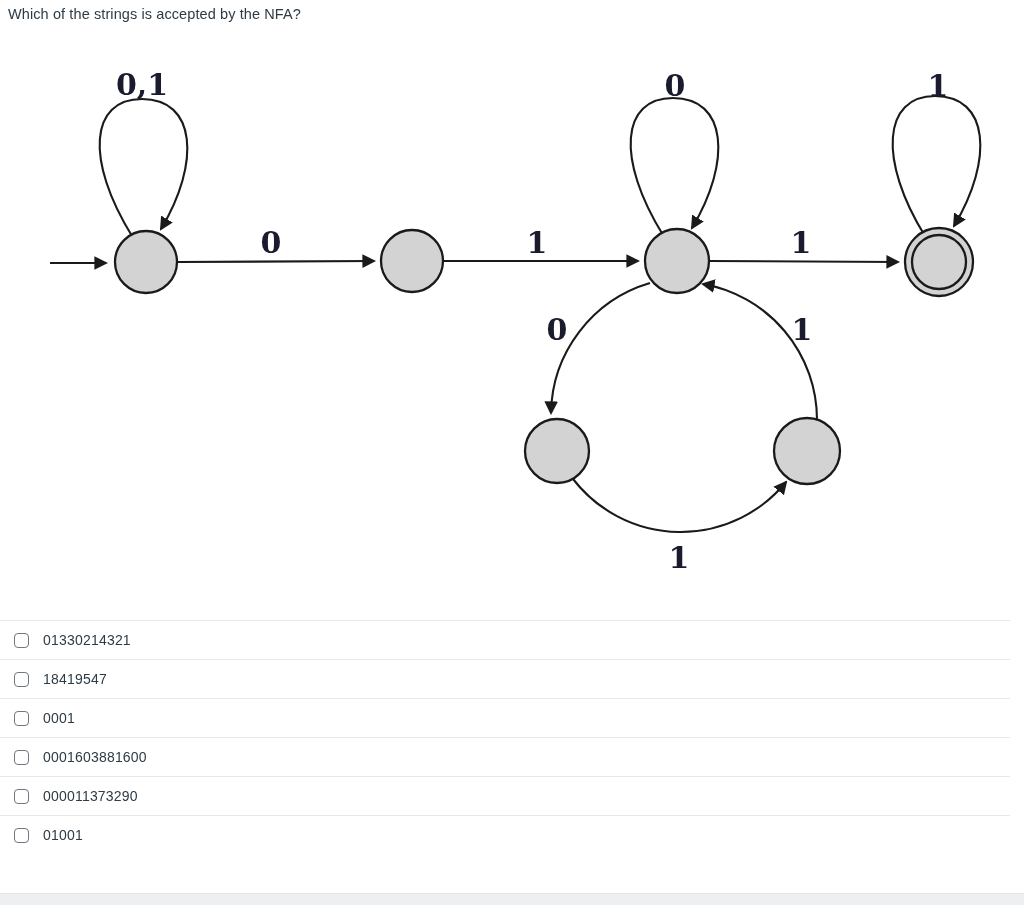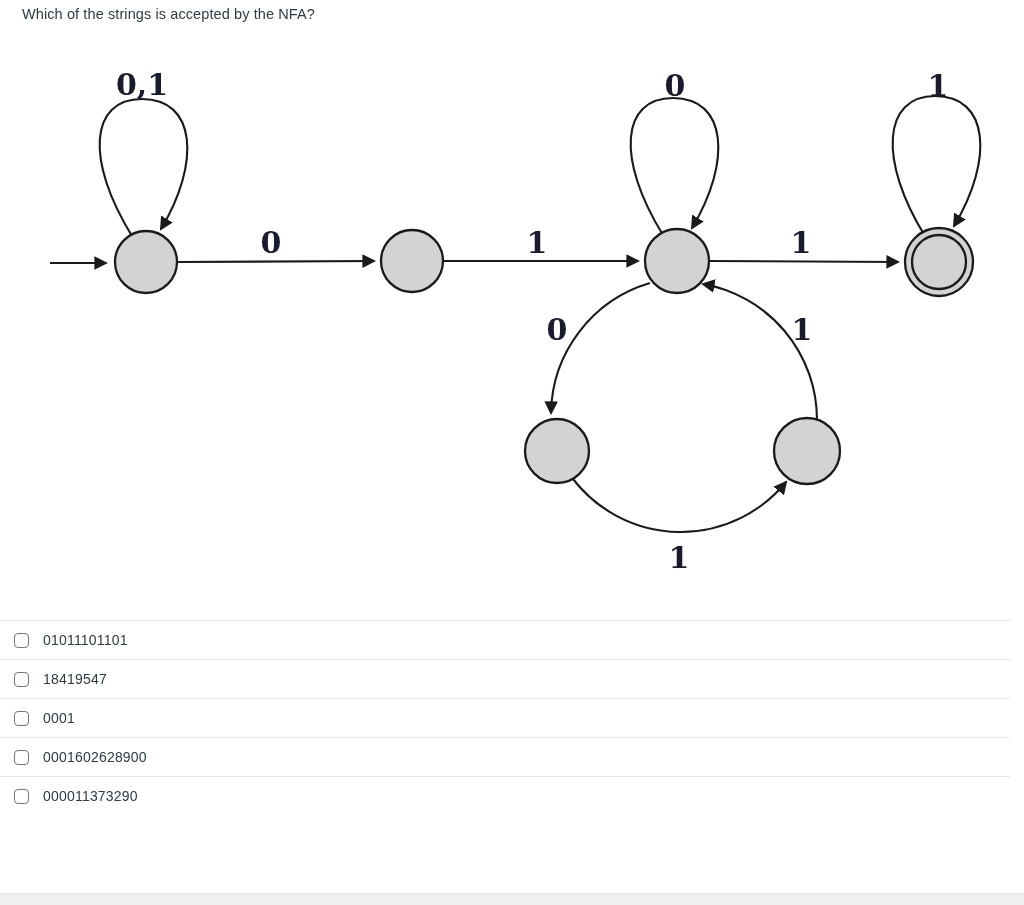--- a/index.html
+++ b/index.html
@@ -6,21 +6,20 @@
   html, body { width: 1024px; height: 905px; background: #ffffff; overflow: hidden; }
   body { font-family: "Liberation Sans", sans-serif; position: relative; }
 
   .question-title {
     position: absolute;
     left: 8px; top: 6px;
     font-size: 14.5px;
     color: #2D3B45;
     font-weight: 400;
     letter-spacing: 0.1px;
-    margin-left: 14px;
   }
 
   svg.nfa { position: absolute; left: 0; top: 0; }
 
   .edge { stroke: #1a1a1a; stroke-width: 2.1; fill: none; }
   .state { fill: #d3d3d3; stroke: #1a1a1a; stroke-width: 2.3; }
   .lbl {
     font-family: "DejaVu Serif", "Liberation Serif", serif;
     font-size: 30px;
     font-weight: 600;
@@ -107,35 +106,39 @@
     <text class="lbl" x="801" y="253">1</text>
     <text class="lbl" x="938" y="96">1</text>
     <text class="lbl" x="557" y="340">0</text>
     <text class="lbl" x="802" y="340">1</text>
     <text class="lbl" x="679" y="568">1</text>
   </svg>
 
   <div class="options">
     <div class="option-row">
       <span class="checkbox"></span>
-      <span class="option-label">01011101101</span>
+      <span class="option-label">01330214321</span>
     </div>
     <div class="option-row">
       <span class="checkbox"></span>
       <span class="option-label">18419547</span>
     </div>
     <div class="option-row">
       <span class="checkbox"></span>
       <span class="option-label">0001</span>
     </div>
     <div class="option-row">
       <span class="checkbox"></span>
-      <span class="option-label">0001602628900</span>
+      <span class="option-label">0001603881600</span>
     </div>
     <div class="option-row">
       <span class="checkbox"></span>
       <span class="option-label">000011373290</span>
+    </div>
+    <div class="option-row">
+      <span class="checkbox"></span>
+      <span class="option-label">01001</span>
     </div>
   </div>
 
   <div class="bottom-strip"></div>
 
 </div>
 
 </body></html>

